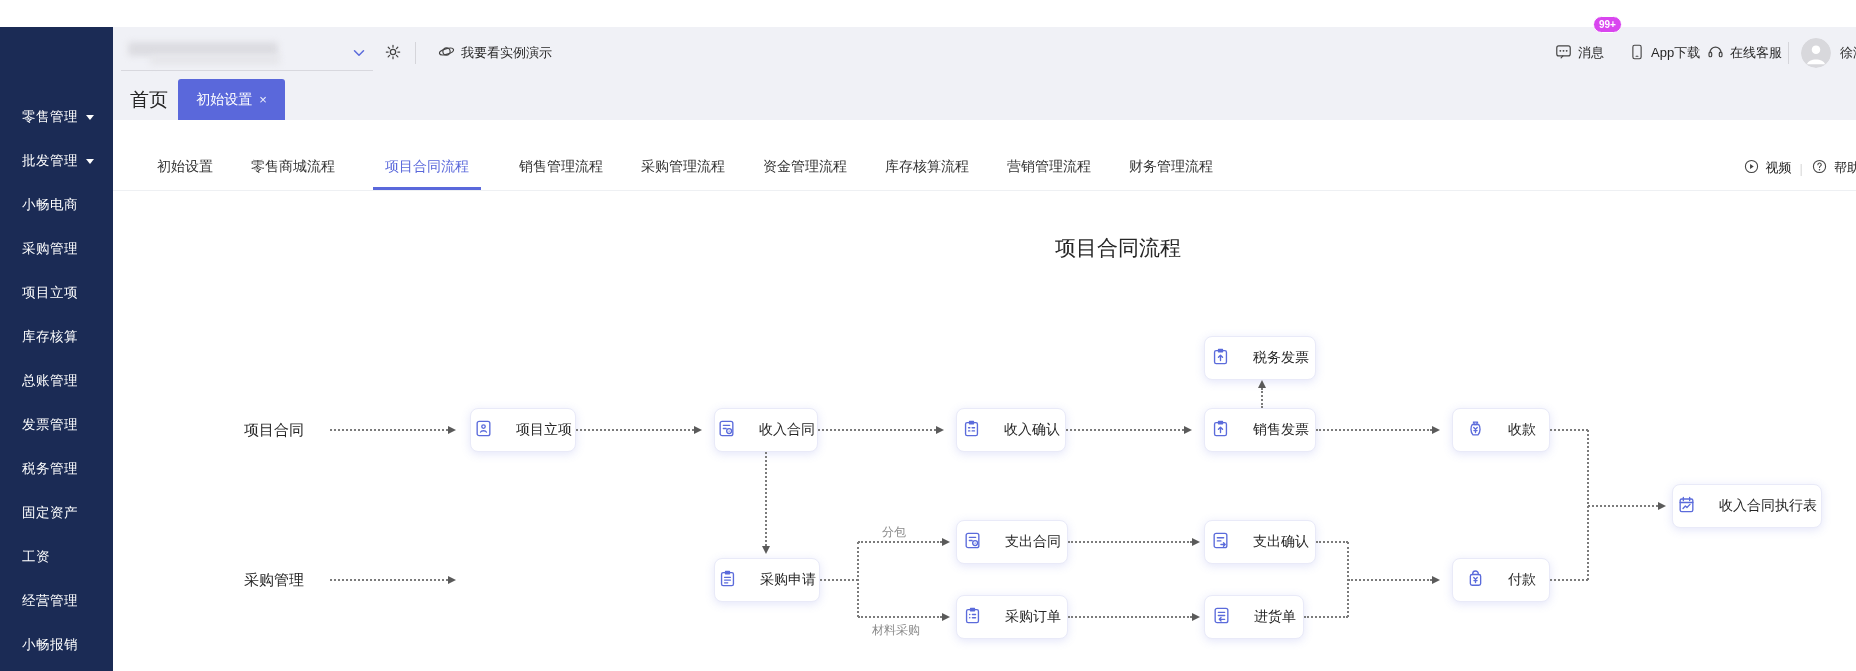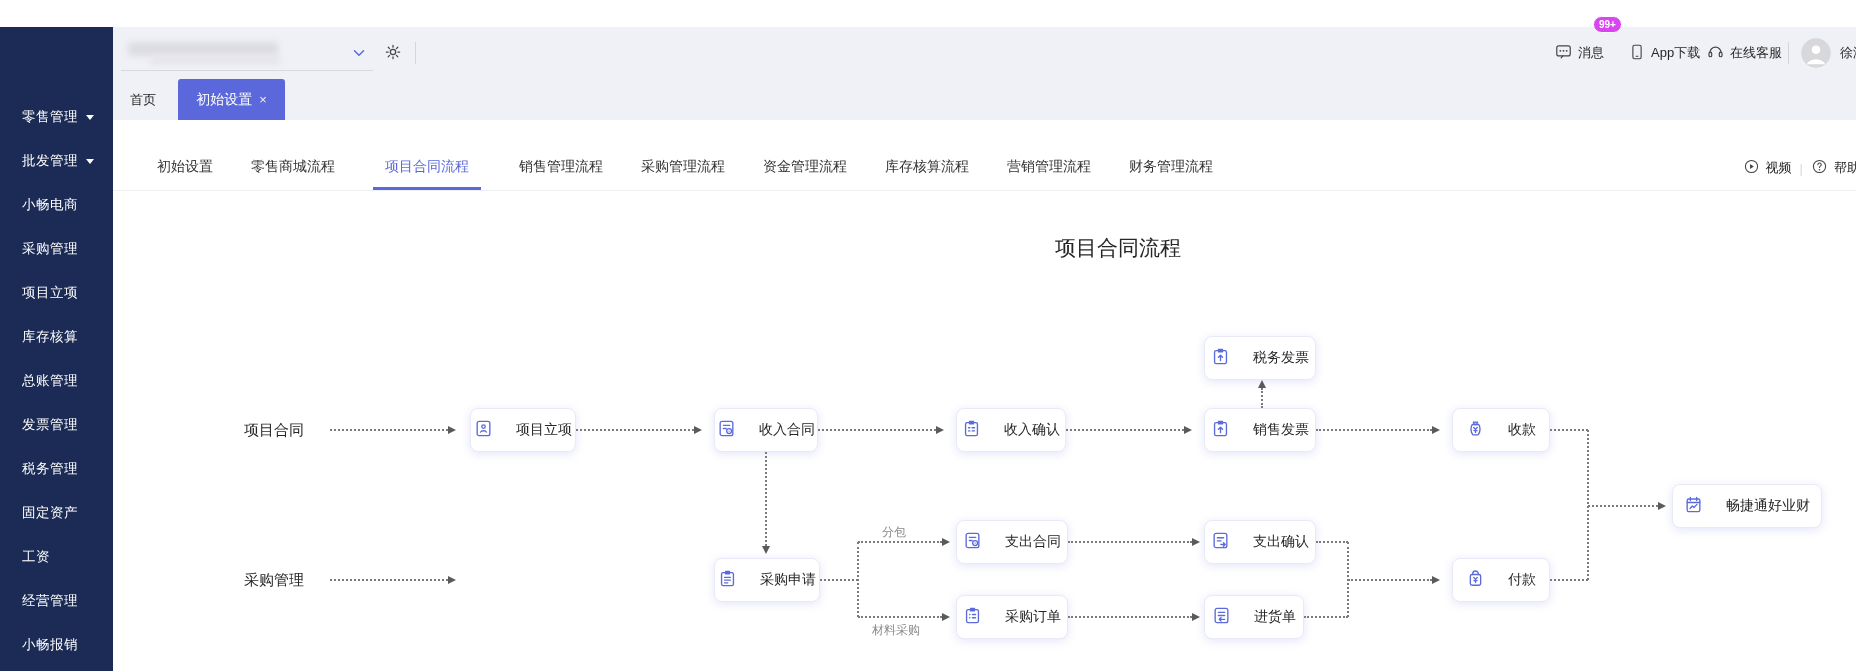--- a/index.html
+++ b/index.html
@@ -16,21 +16,21 @@
   .caret{width:0;height:0;border-left:4.5px solid transparent;border-right:4.5px solid transparent;border-top:5px solid #fff;margin-left:8px;}
   .topbar{position:absolute;left:113px;top:27px;right:0;height:52px;background:#f0f1f6;z-index:2;}
   .tabstrip{position:absolute;left:113px;top:79px;right:0;height:41px;background:#f0f1f6;z-index:2;}
   .blur-blob{position:absolute;filter:blur(3px);border-radius:3px;}
   .sel-underline{position:absolute;left:8px;top:43px;width:252px;border-bottom:1px solid #d8d8de;}
   .tb-ic{display:inline-block;vertical-align:middle;}
   .tb-item{position:absolute;top:0;height:52px;display:flex;align-items:center;gap:5px;font-size:13px;color:#262626;cursor:pointer;}
   .vdiv{position:absolute;top:15px;width:1px;height:22px;background:#d5d5da;}
   .badge{position:absolute;left:39px;top:-11px;height:15px;padding:0 5px;background:#d946ef;border:1.5px solid #fff;border-radius:9px;color:#fff;font-size:10px;line-height:15px;font-weight:bold;}
   .avatar{width:30px;height:30px;border-radius:50%;overflow:hidden;}
-  .tab-home{position:absolute;left:17px;top:0;height:41px;line-height:41px;font-size:13px;cursor:pointer;}
+  .tab-home{position:absolute;left:17px;top:0;height:41px;line-height:41px;font-size:19px;cursor:pointer;}
   .tab-active{position:absolute;left:65px;top:0;width:107px;height:41px;background:#5a68db;color:#fff;
               font-size:14px;display:flex;align-items:center;justify-content:center;gap:7px;border-radius:3px 3px 0 0;cursor:pointer;}
   .tab-close{font-size:13px;opacity:.9;cursor:pointer;}
   
   .content{position:absolute;left:113px;top:120px;right:0;bottom:0;background:#fff;}
   .subnav{position:absolute;left:44px;top:26px;height:44px;display:flex;gap:38px;font-size:14px;color:#333;}
   .subnav span{line-height:41px;cursor:pointer;white-space:nowrap;}
   .subnav .active{color:#5a68db;border-bottom:3px solid #5a68db;padding:0 12px;}
   .subnav-border{position:absolute;left:0;right:0;top:70px;border-bottom:1px solid #eef0f3;}
   .helpbar{position:absolute;right:-4px;top:26px;height:44px;display:flex;align-items:center;gap:6px;font-size:13px;color:#262626;}
@@ -113,20 +113,29 @@
           <path d="M6 9l6 6 6-6" fill="none" stroke="#5b6bdb" stroke-width="2" stroke-linecap="round" stroke-linejoin="round"></path>
         </svg>
     </span>
     <span class="tb-ic" style="position:absolute;left:270px;top:15px;">
       <svg viewBox="0 0 24 24" width="20" height="20" class="ic-dark">
           <circle cx="12" cy="12" r="3.2"></circle>
           <path d="M12 4v2.2M12 17.8V20M4 12h2.2M17.8 12H20M6.3 6.3l1.6 1.6M16.1 16.1l1.7 1.7M17.7 6.3l-1.6 1.6M7.9 16.1l-1.7 1.7"></path>
         </svg>
     </span>
     <div class="vdiv" style="left:302px;"></div>
+    <div class="tb-item" style="left:324px;">
+      <span>
+        <svg viewBox="0 0 24 24" width="19" height="19" class="ic-dark">
+            <circle cx="12" cy="12" r="4.6"></circle>
+            <ellipse cx="12" cy="12" rx="9.2" ry="3.4" transform="rotate(-16 12 12)"></ellipse>
+          </svg>
+      </span>
+      <span>我要看实例演示</span>
+    </div>
 
     <div class="tb-item" style="left:1441px;position:absolute;">
       <span>
         <svg viewBox="0 0 24 24" width="19" height="19" class="ic-dark">
             <rect x="3.5" y="5" width="17" height="12.5" rx="2.5"></rect>
             <path d="M9 20l2.2-2.5"></path>
             <path d="M8 11.2h.01M12 11.2h.01M16 11.2h.01" stroke-width="2.4"></path>
           </svg>
       </span>
       <span>消息</span>
@@ -308,21 +317,21 @@
             <path d="M9.8 10.8l2.2 2.3 2.2-2.3M12 13.1V17M10 14.6h4"></path>
           </svg></span>
         <span>付款</span>
       </div>
       <div class="flow-node" style="left: 1672px; top: 484px; width: 150px;">
         <span><svg viewBox="0 0 24 24" width="19" height="19">
             <rect x="4" y="5" width="16" height="16" rx="2"></rect>
             <path d="M8 3v4M16 3v4M4 9.5h16"></path>
             <path d="M7.6 17l3-3.2 2 2 3.8-4"></path>
           </svg></span>
-        <span>畅捷通好业财</span>
+        <span>收入合同执行表</span>
       </div>
       <div class="h-edge" style="left: 330px; top: 429px; width: 118px;"></div>
       <div class="h-edge" style="left: 576px; top: 429px; width: 118px;"></div>
       <div class="h-edge" style="left: 818px; top: 429px; width: 118px;"></div>
       <div class="h-edge" style="left: 1066px; top: 429px; width: 118px;"></div>
       <div class="h-edge" style="left: 1316px; top: 429px; width: 116px;"></div>
       <div class="v-edge" style="left: 1261px; top: 388px; height: 20px;"></div>
       <div class="v-edge" style="left: 765px; top: 452px; height: 94px;"></div>
       <div class="h-edge" style="left: 330px; top: 579px; width: 118px;"></div>
       <div class="h-edge" style="left: 820px; top: 579px; width: 38px;"></div>

